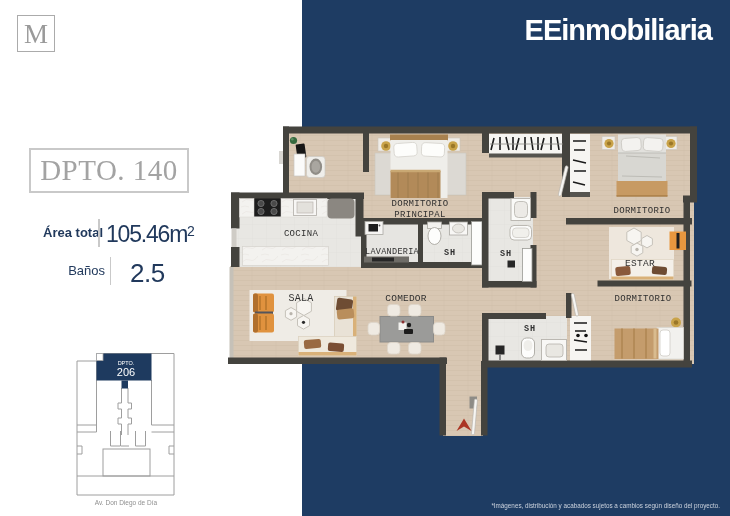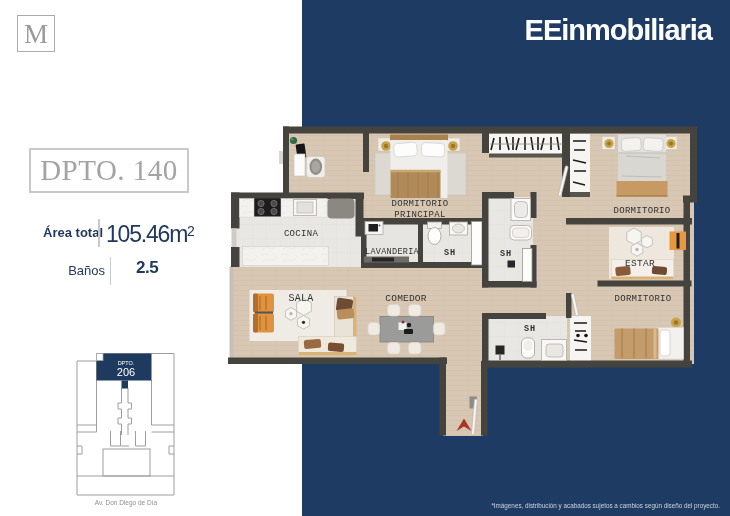--- a/index.html
+++ b/index.html
@@ -23,21 +23,21 @@
 <div class="abs" style="left:0px;top:224.5px;width:94px;text-align:right;color:#21395c;font-size:13px;font-weight:bold;margin-left:9px;">Área total</div>
 
 <div class="abs" style="left:98px;top:219px;width:1.5px;height:28px;background:#c9c9c9;"></div>
 
 <div class="abs" style="left:106px;top:221px;color:#21395c;font-size:23px;font-weight:normal;letter-spacing:-1.2px;">105.46m<span style="font-size:14px;vertical-align:6px;letter-spacing:0;">2</span></div>
 
 <div class="abs" style="left:0px;top:262.5px;width:105px;text-align:right;color:#21395c;font-size:13px;font-weight:normal;">Baños</div>
 
 <div class="abs" style="left:109.5px;top:257px;width:1.5px;height:28px;background:#c9c9c9;"></div>
 
-<div class="abs" style="left:136px;top:258px;color:#21395c;font-size:17px;font-weight:bold;letter-spacing:-0.5px;">2.5</div>
+<div class="abs" style="left:130px;top:258px;color:#21395c;font-size:26px;font-weight:normal;letter-spacing:-0.5px;">2.5</div>
 
 <svg class="abs" style="left:0;top:0;" width="730" height="516" viewBox="0 0 730 516" xmlns="http://www.w3.org/2000/svg">
 <defs>
 <pattern id="plank" width="24" height="5" patternUnits="userSpaceOnUse">
 <rect width="24" height="5" fill="#d8c7b3"></rect>
 <line x1="0" y1="0.3" x2="24" y2="0.3" stroke="#cdbca8" stroke-width="0.6"></line>
 <line x1="12" y1="0" x2="12" y2="5" stroke="#cfbfab" stroke-width="0.4"></line>
 </pattern>
 <pattern id="tile" width="14" height="14" patternUnits="userSpaceOnUse">
 <rect width="14" height="14" fill="#e8e7e3"></rect>

